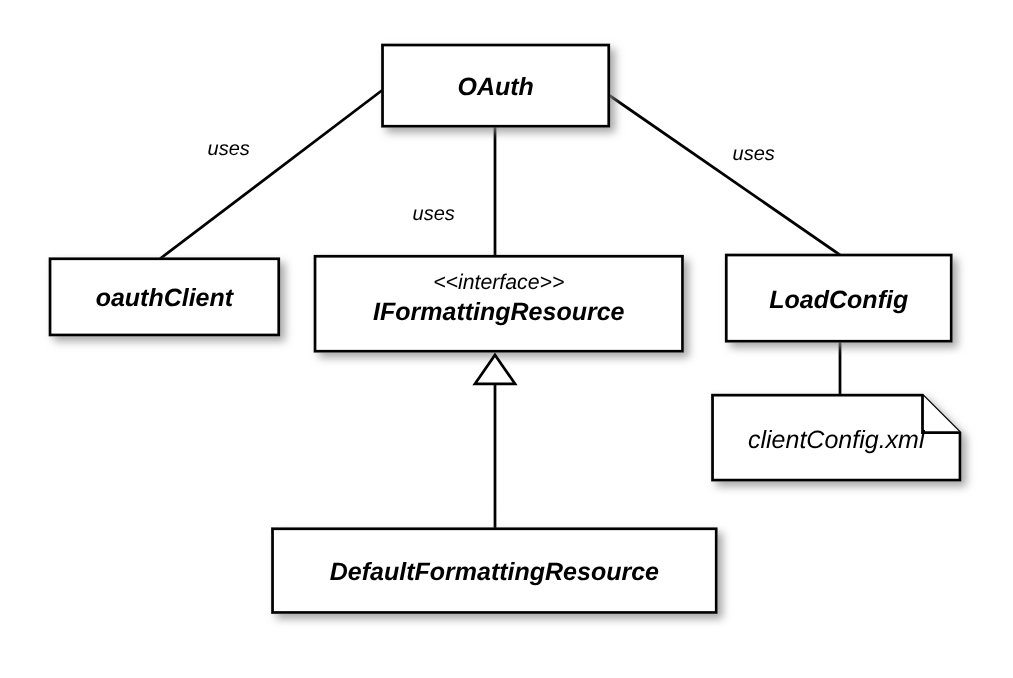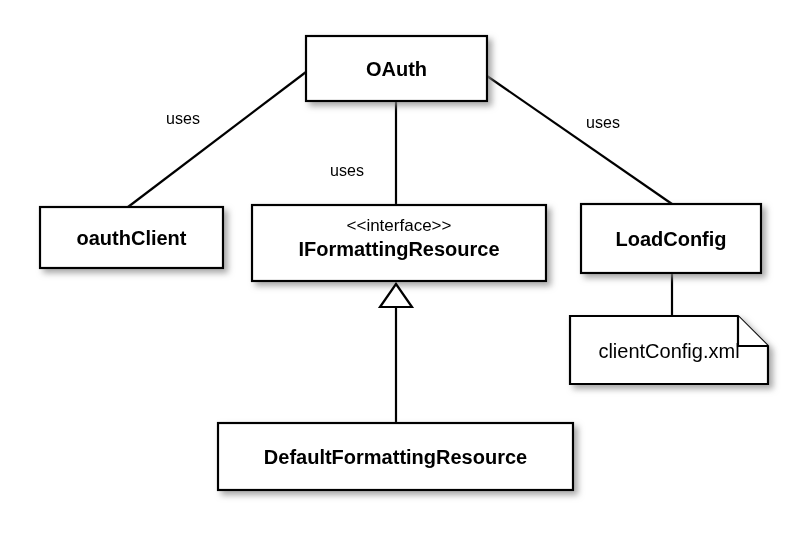--- a/index.html
+++ b/index.html
@@ -10,20 +10,21 @@
   body {
     width: 810px;
     height: 542px;
     font-family: "Liberation Sans", sans-serif;
     overflow: hidden;
   }
   #diagram-root {
     position: relative;
     width: 692px;
     height: 542px;
+    font-style: italic;
   }
   svg.uml-canvas {
     display: block;
     width: 810px;
     height: 542px;
   }
   .node-rect {
     fill: #ffffff;
     stroke: #000000;
     stroke-width: 2.2;

